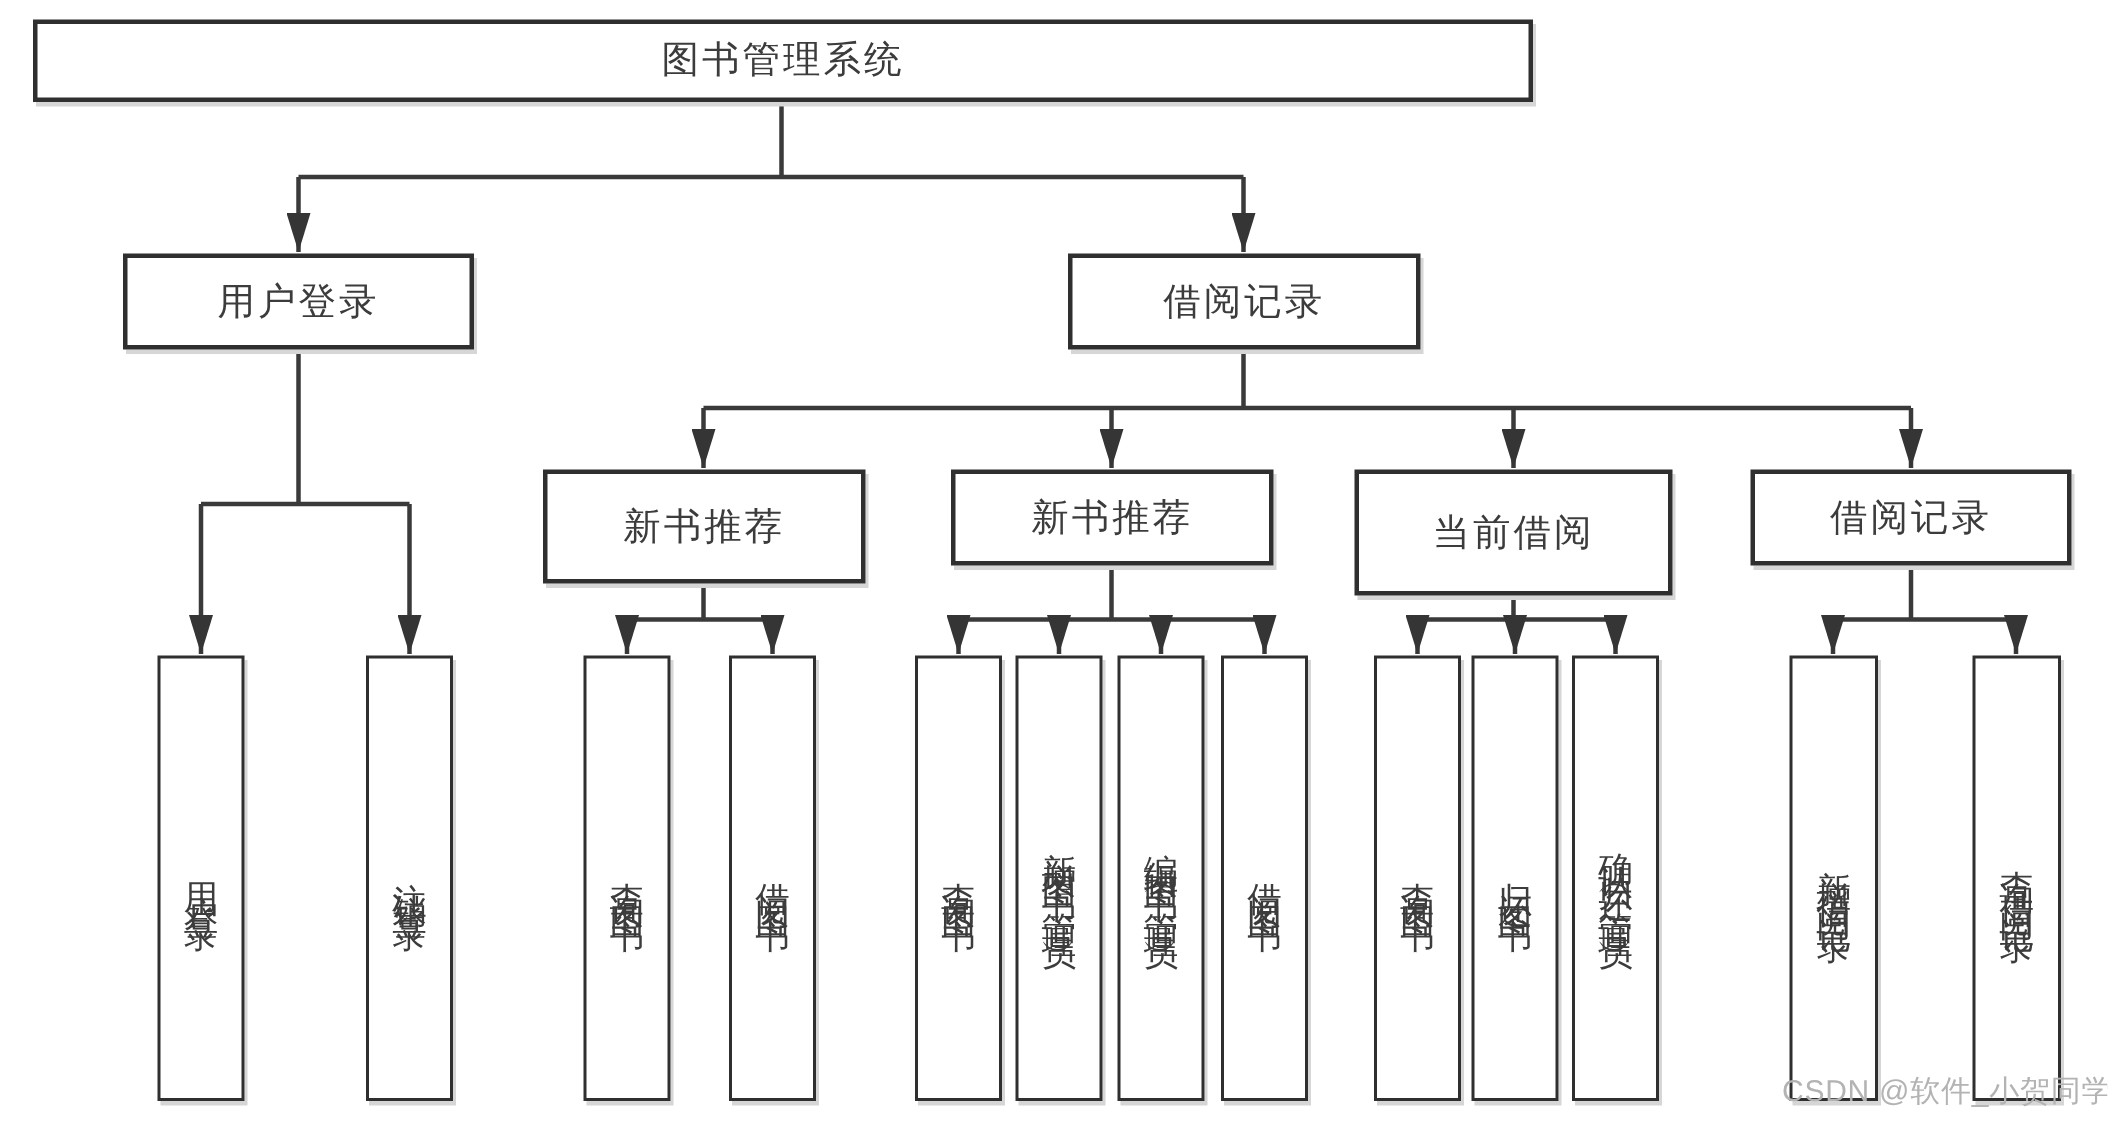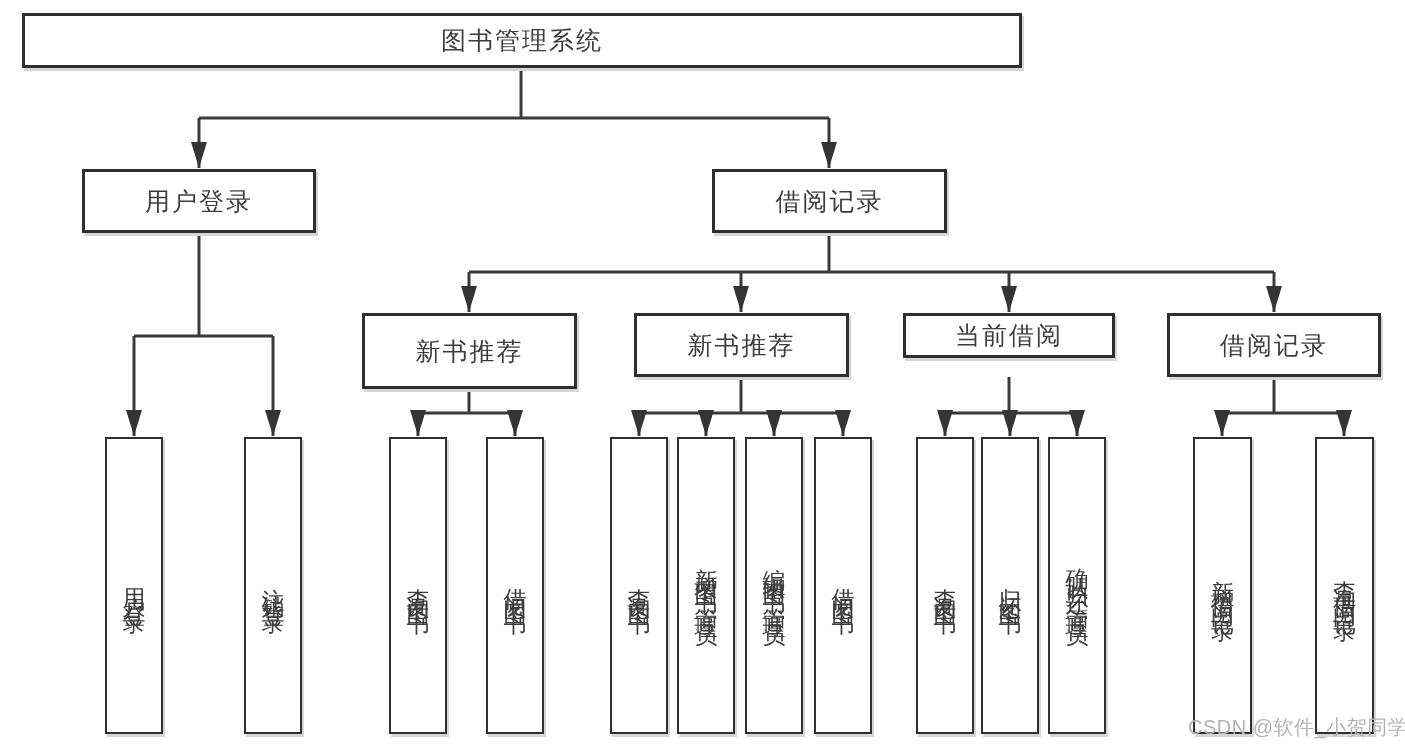--- a/index.html
+++ b/index.html
@@ -46,21 +46,21 @@
     line-height: 1;
   }
   
   .n-root { left: 22px;  top: 13px;  width: 1000px; height: 55px; }
   
   .n-l2a  { left: 82px;  top: 169px; width: 234px;  height: 64px; }
   .n-l2b  { left: 712px; top: 169px; width: 235px;  height: 64px; }
   
   .n-l3a  { left: 362px;  top: 313px; width: 215px; height: 76px; }
   .n-l3b  { left: 634px;  top: 313px; width: 215px; height: 64px; }
-  .n-l3c  { left: 903px;  top: 313px; width: 212px; height: 45px; }
+  .n-l3c  { left: 903px;  top: 313px; width: 212px; height: 84px; }
   .n-l3d  { left: 1167px; top: 313px; width: 214px; height: 64px; }
   
   .leaf { top: 437px; width: 58px; height: 297px; border-width: 2.5px; }
   .n-f01 { left: 105px; }
   .n-f02 { left: 244px; }
   .n-f03 { left: 389px; }
   .n-f04 { left: 486px; }
   .n-f05 { left: 610px; }
   .n-f06 { left: 677px; }
   .n-f07 { left: 745px; }

